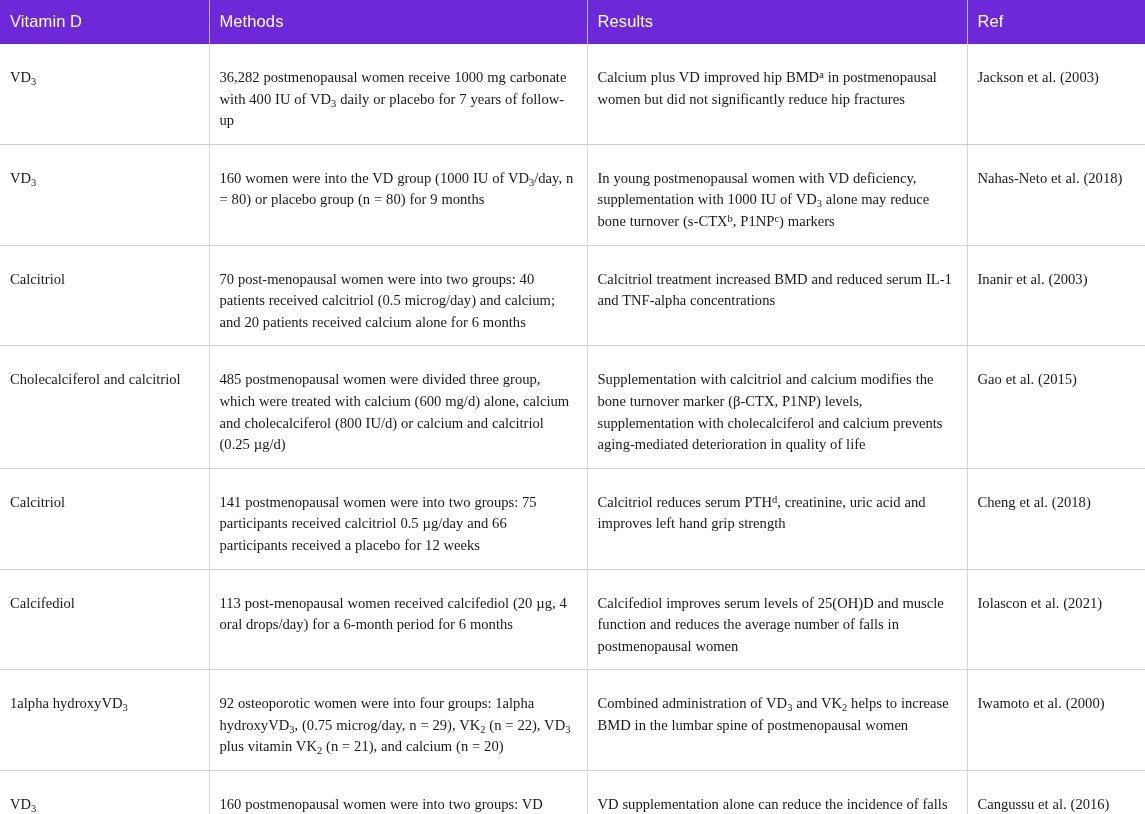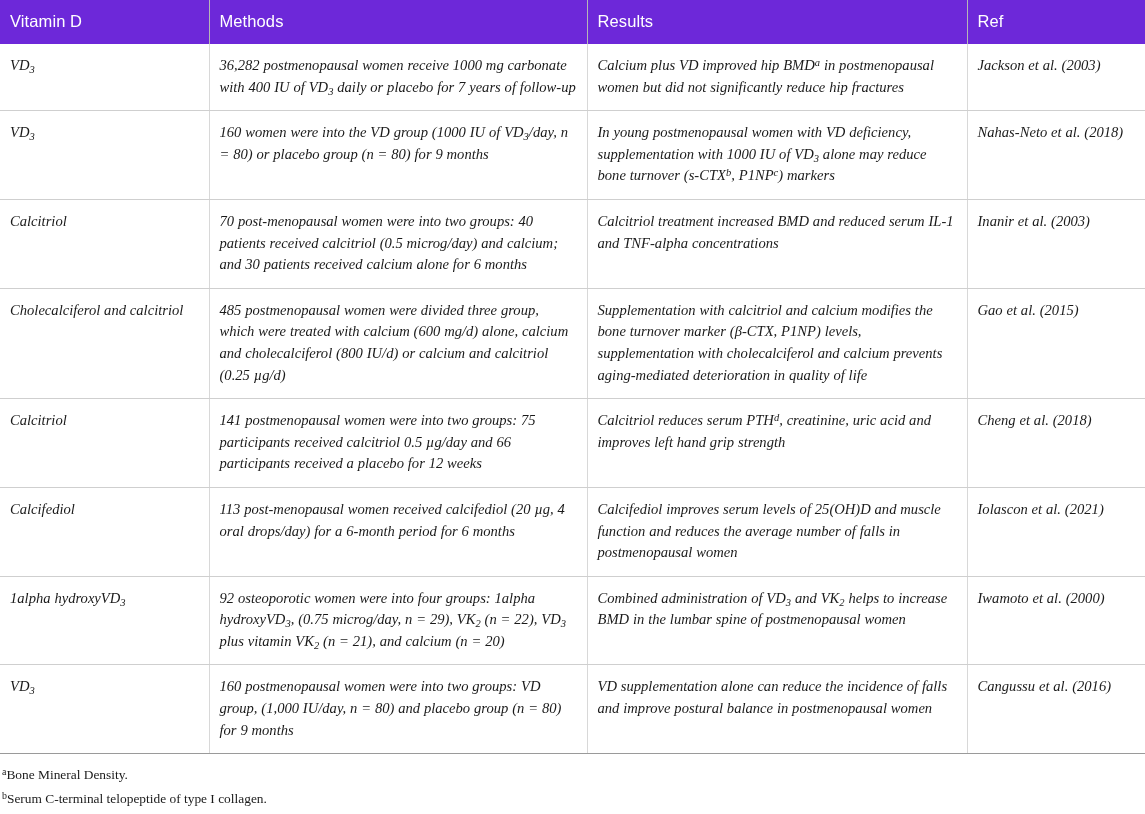--- a/index.html
+++ b/index.html
@@ -33,27 +33,26 @@
     vertical-align: middle;
     border-right: 1px solid #b6b6b6;
     letter-spacing: 0.1px;
   }
   table.data-table thead th:last-child {
     border-right: none;
   }
   table.data-table tbody td {
     font-size: 14.6px;
     line-height: 1.48;
-    padding: 11px 10px 12px 10px;
+    padding: 23px 10px 12px 10px;
     vertical-align: top;
     border-bottom: 1px solid #cfcfcf;
     border-right: 1px solid #d8d8d8;
     text-align: left;
     word-spacing: 0.2px;
-    font-style: italic;
   }
   table.data-table tbody td:last-child {
     border-right: none;
   }
   table.data-table tbody tr:last-child td {
     border-bottom: 1px solid #9a9a9a;
   }
   .col-vitamin  { width: 209px; }
   .col-methods  { width: 378px; }
   .col-results  { width: 380px; }
@@ -105,21 +104,21 @@
           <td class="c-ref">Jackson et al. (2003)</td>
         </tr>
         <tr>
           <td class="c-vitamin">VD<sub>3</sub></td>
           <td class="c-methods">160 women were into the VD group (1000 IU of VD<sub>3</sub>/day, n = 80) or placebo group (n = 80) for 9 months</td>
           <td class="c-results">In young postmenopausal women with VD deficiency, supplementation with 1000 IU of VD<sub>3</sub> alone may reduce bone turnover (s-CTX<sup>b</sup>, P1NP<sup>c</sup>) markers</td>
           <td class="c-ref">Nahas-Neto et al. (2018)</td>
         </tr>
         <tr>
           <td class="c-vitamin">Calcitriol</td>
-          <td class="c-methods">70 post-menopausal women were into two groups: 40 patients received calcitriol (0.5 microg/day) and calcium; and 30 patients received calcium alone for 6 months</td>
+          <td class="c-methods">70 post-menopausal women were into two groups: 40 patients received calcitriol (0.5 microg/day) and calcium; and 20 patients received calcium alone for 6 months</td>
           <td class="c-results">Calcitriol treatment increased BMD and reduced serum IL-1 and TNF-alpha concentrations</td>
           <td class="c-ref">Inanir et al. (2003)</td>
         </tr>
         <tr>
           <td class="c-vitamin">Cholecalciferol and calcitriol</td>
           <td class="c-methods">485 postmenopausal women were divided three group, which were treated with calcium (600 mg/d) alone, calcium and cholecalciferol (800 IU/d) or calcium and calcitriol (0.25 µg/d)</td>
           <td class="c-results">Supplementation with calcitriol and calcium modifies the bone turnover marker (β-CTX, P1NP) levels, supplementation with cholecalciferol and calcium prevents aging-mediated deterioration in quality of life</td>
           <td class="c-ref">Gao et al. (2015)</td>
         </tr>
         <tr>

